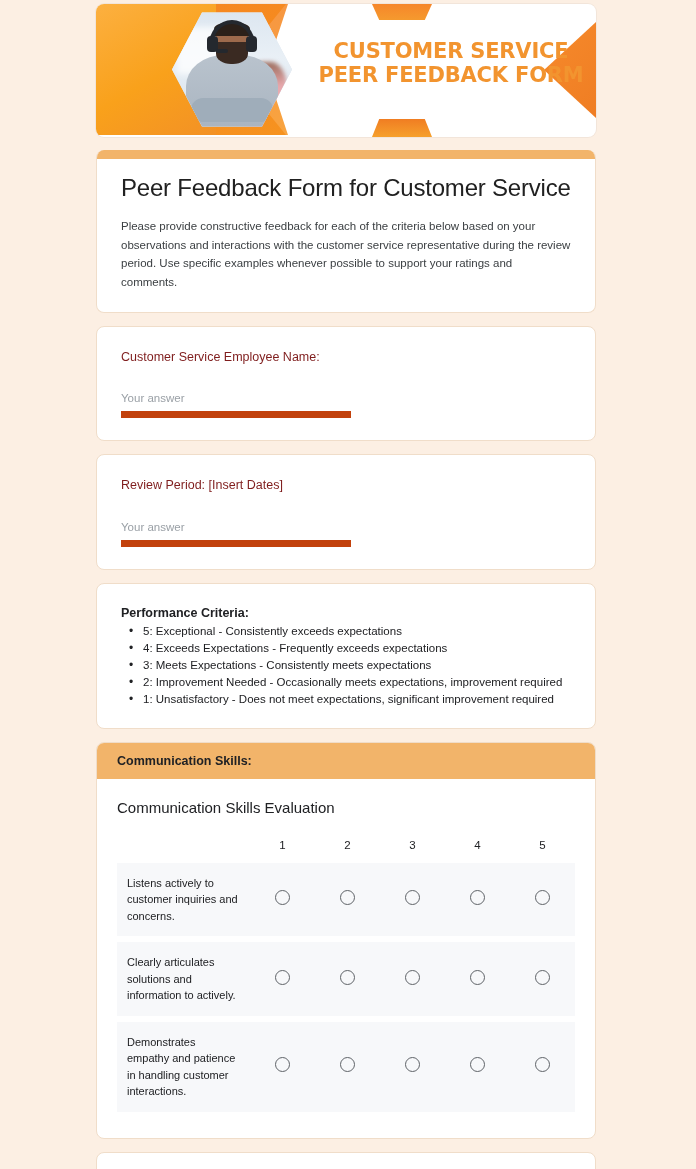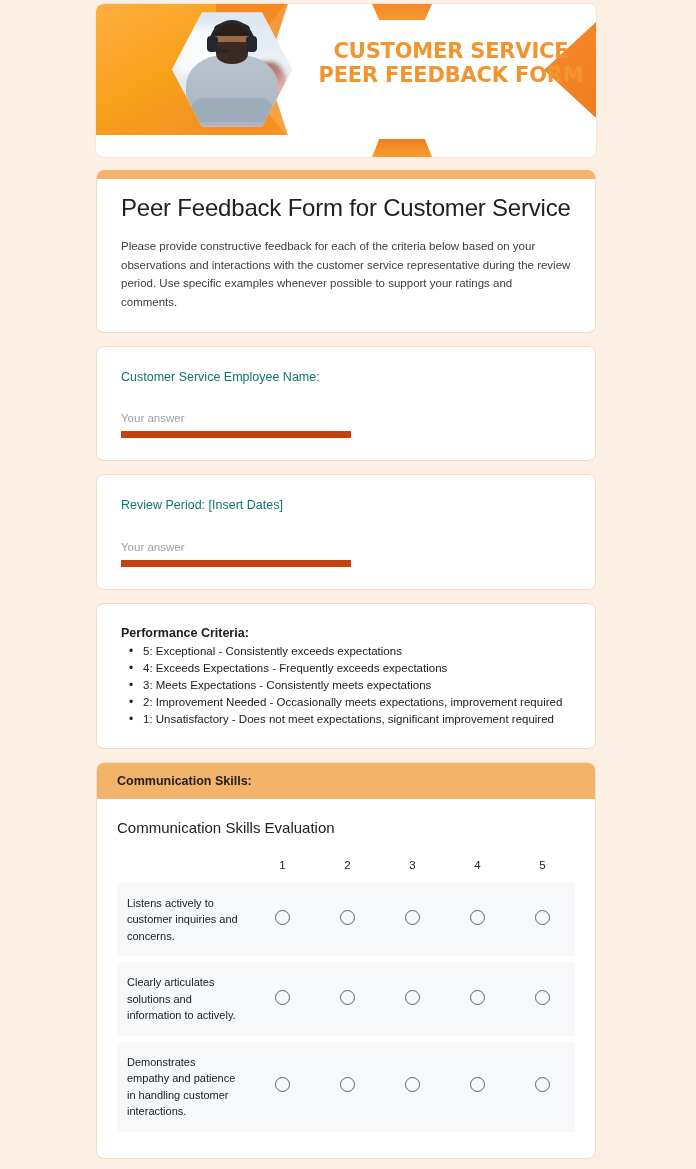--- a/index.html
+++ b/index.html
@@ -18,21 +18,21 @@
     min-height: 1169px;
     box-sizing: border-box;
     padding: 0 96px 0 96px;
     background: #fcefe3;
   }
 
   
   .banner {
     position: relative;
     width: 500px;
-    height: 153px;
+    height: 133px;
     margin-top: 4px;
     background: #ffffff;
     border-radius: 8px;
     overflow: hidden;
     box-shadow: 0 0 0 1px rgba(0,0,0,0.04);
   }
   .banner-left {
     position: absolute;
     left: 0; top: 0;
     width: 190px; height: 131px;
@@ -199,21 +199,21 @@
     color: #3c4043;
     line-height: 1.62;
     margin: 0;
   }
 
   .card.qcard {
     padding: 22px 24px 22px 24px;
   }
   .q-label {
     font-size: 12.5px;
-    color: #0f766e;
+    color: #7f1d1d;
     margin: 0 0 22px 0;
     line-height: 1.4;
   }
   .answer-line {
     width: 230px;
     border-bottom: 7px solid #c2410c;
     padding-bottom: 5px;
   }
   .answer-placeholder {
     font-family: "Liberation Sans", sans-serif;

